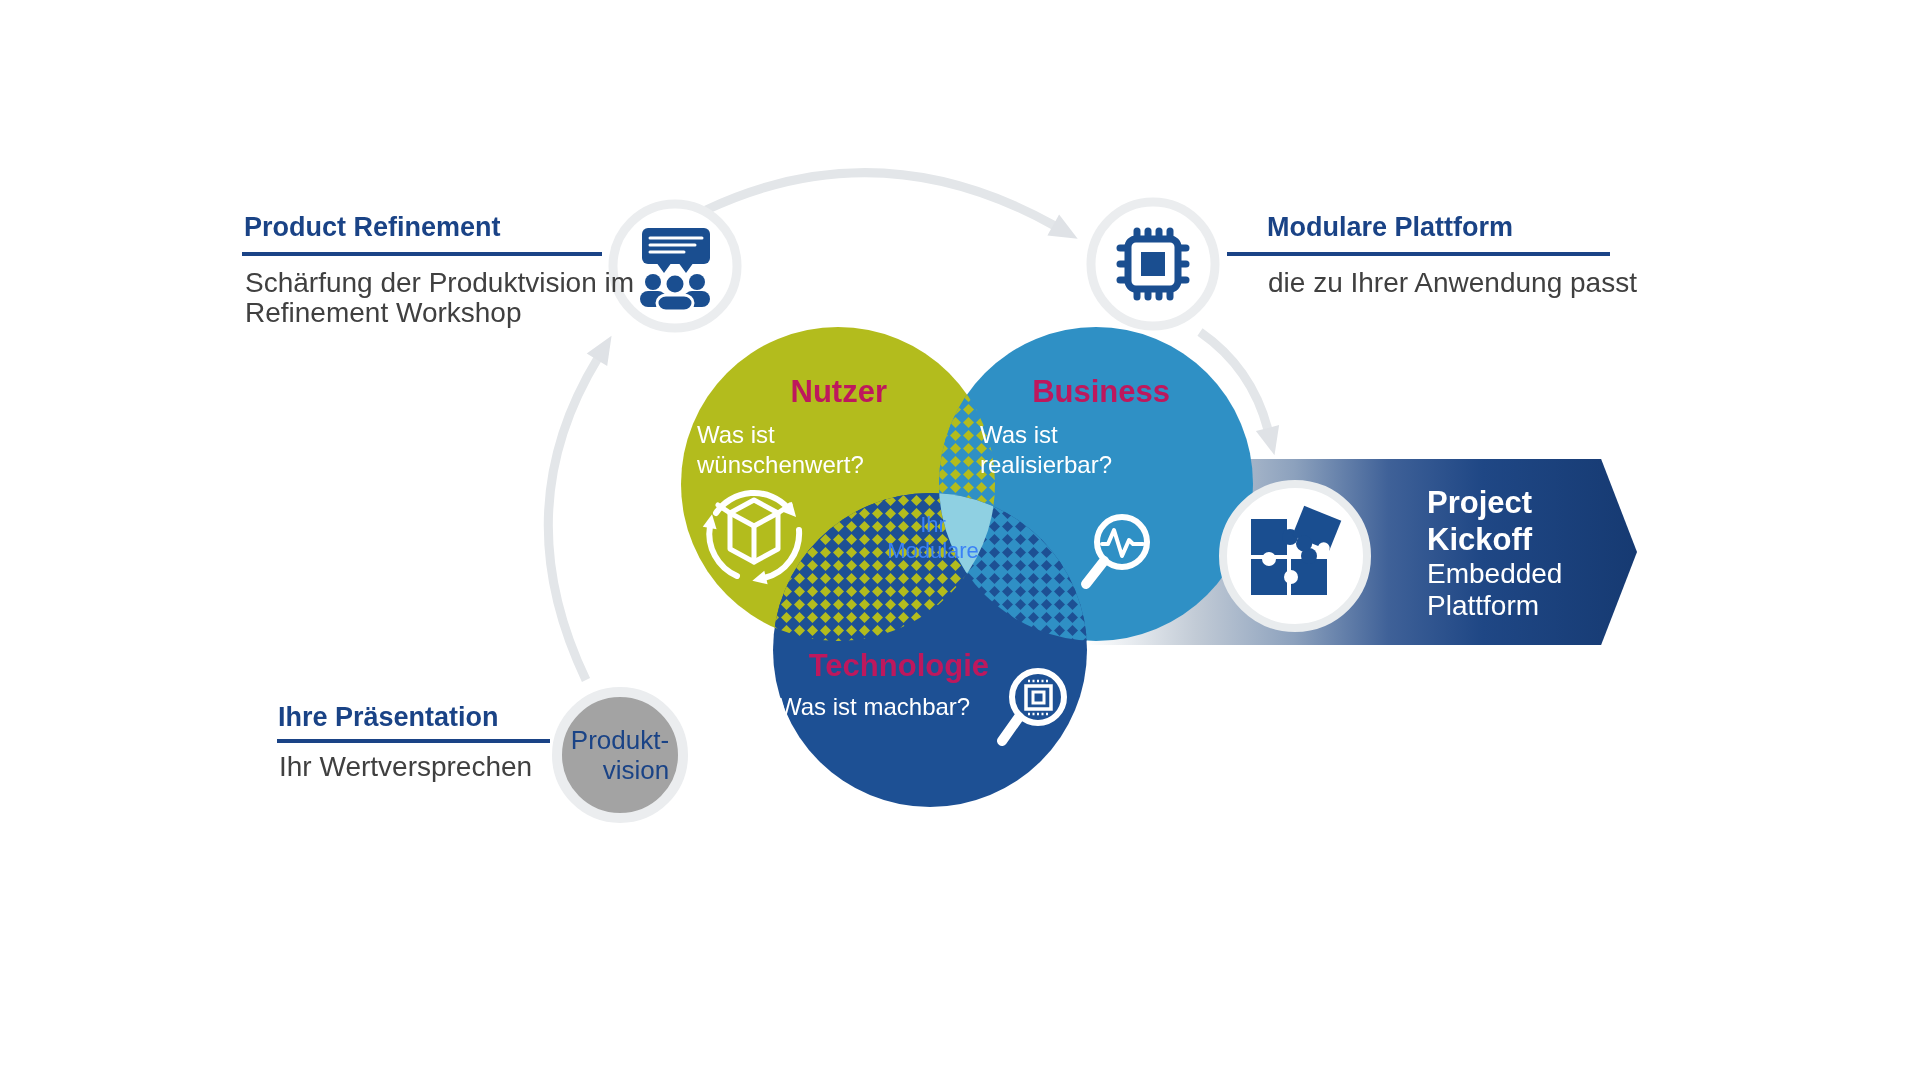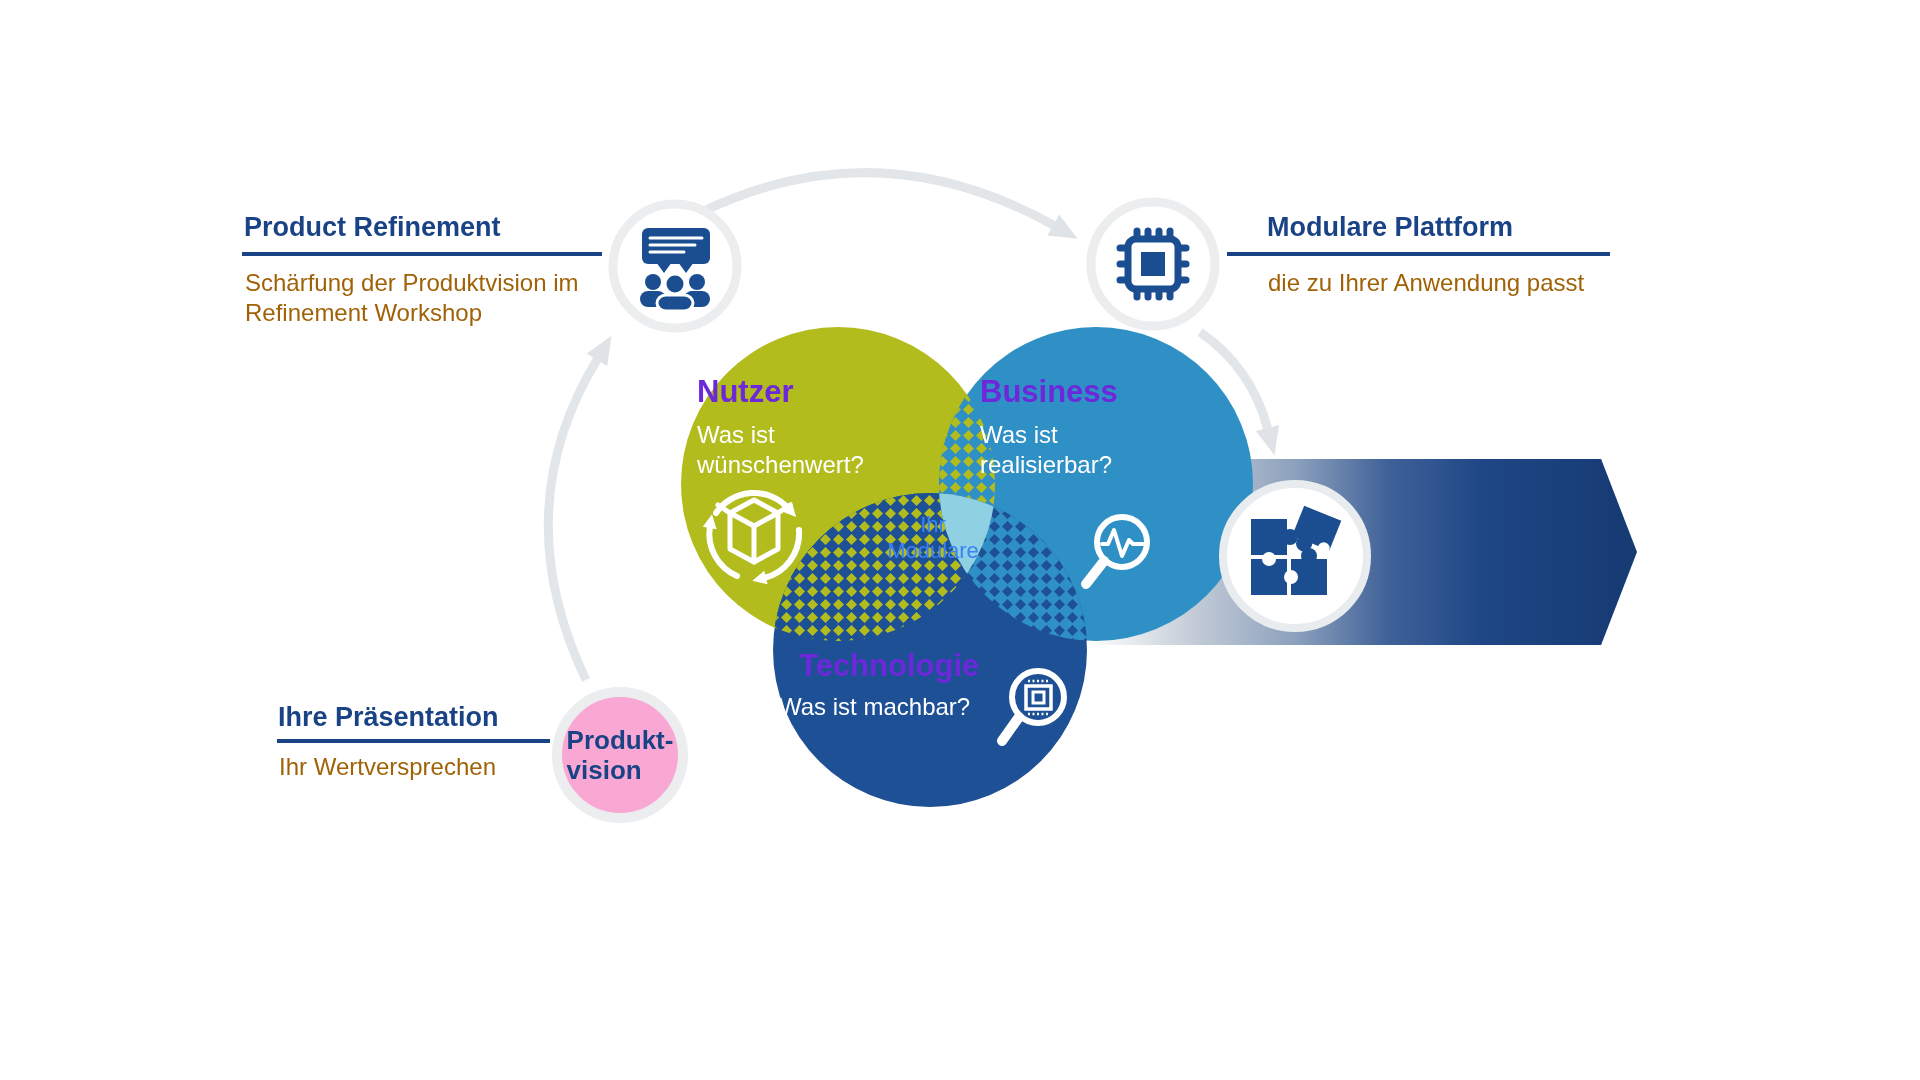--- a/index.html
+++ b/index.html
@@ -2,29 +2,29 @@
 <html><head>
 <meta charset="utf-8">
 <style>
   html,body{margin:0;padding:0;background:#fff;}
   #stage{
     position:relative;width:1920px;height:1080px;background:#ffffff;overflow:hidden;
     font-family:"Liberation Sans","DejaVu Sans",sans-serif;
   }
   .abs{position:absolute;}
   .block-title{font-size:27px;font-weight:bold;color:#1a4386;white-space:nowrap;}
-  .block-body{font-size:24px;color:#a16207;line-height:30px;white-space:nowrap;}
+  .block-body{font-size:28px;color:#404040;line-height:30px;white-space:nowrap;}
   .rule{background:#1a4386;height:4px;}
-  .venn-title{font-size:31px;font-weight:bold;color:#6d28d9;text-align:left;white-space:nowrap;}
+  .venn-title{font-size:31px;font-weight:bold;color:#be185d;text-align:right;white-space:nowrap;}
   .venn-q{font-size:24px;color:#ffffff;text-align:left;line-height:30px;white-space:nowrap;}
   .center-label{font-size:22px;color:#3b82f6;text-align:center;line-height:26px;}
   .vision-circle{
-    width:116px;height:116px;border-radius:50%;border:10px solid #ebedef;background:#f9a8d4;
-    display:flex;align-items:center;justify-content:center;text-align:left;
-    font-size:26px;font-weight:bold;color:#1a4386;line-height:30px;
+    width:116px;height:116px;border-radius:50%;border:10px solid #ebedef;background:#a3a3a3;
+    display:flex;align-items:center;justify-content:center;text-align:right;
+    font-size:26px;font-weight:normal;color:#1a4386;line-height:30px;
   }
   .banner{
     width:552px;height:186px;
     background:linear-gradient(to right, rgba(255,255,255,0) 0%, #e8ecf0 8%, #c2cbd6 20%, #8ca1bd 38%, #3f6198 55%, #1f4785 72%, #163a72 100%);
     clip-path:polygon(0 0, 93.5% 0, 100% 50%, 93.5% 100%, 0 100%);
   }
   .kickoff-text{color:#ffffff;}
   .kickoff-text .t{font-size:31px;font-weight:bold;line-height:37px;}
   .kickoff-text .s{font-size:28px;font-weight:normal;line-height:32px;}
   svg{display:block;}
@@ -219,14 +219,20 @@
   </div>
 
   <div class="abs venn-title" style="left:799px;top:648px;width:190px;">Technologie</div>
   <div class="abs venn-q" style="left:779px;top:692px;width:230px;">Was ist machbar?</div>
 
   <div class="abs center-label" style="left:883px;top:512px;width:100px;">
     <div>Ihr</div>
     <div>Modulare</div>
   </div>
 
+  <div class="abs kickoff-text" style="left:1427px;top:484px;">
+    <div class="t">Project</div>
+    <div class="t">Kickoff</div>
+    <div class="s">Embedded</div>
+    <div class="s">Plattform</div>
+  </div>
 
 </div>
 
 </body></html>

